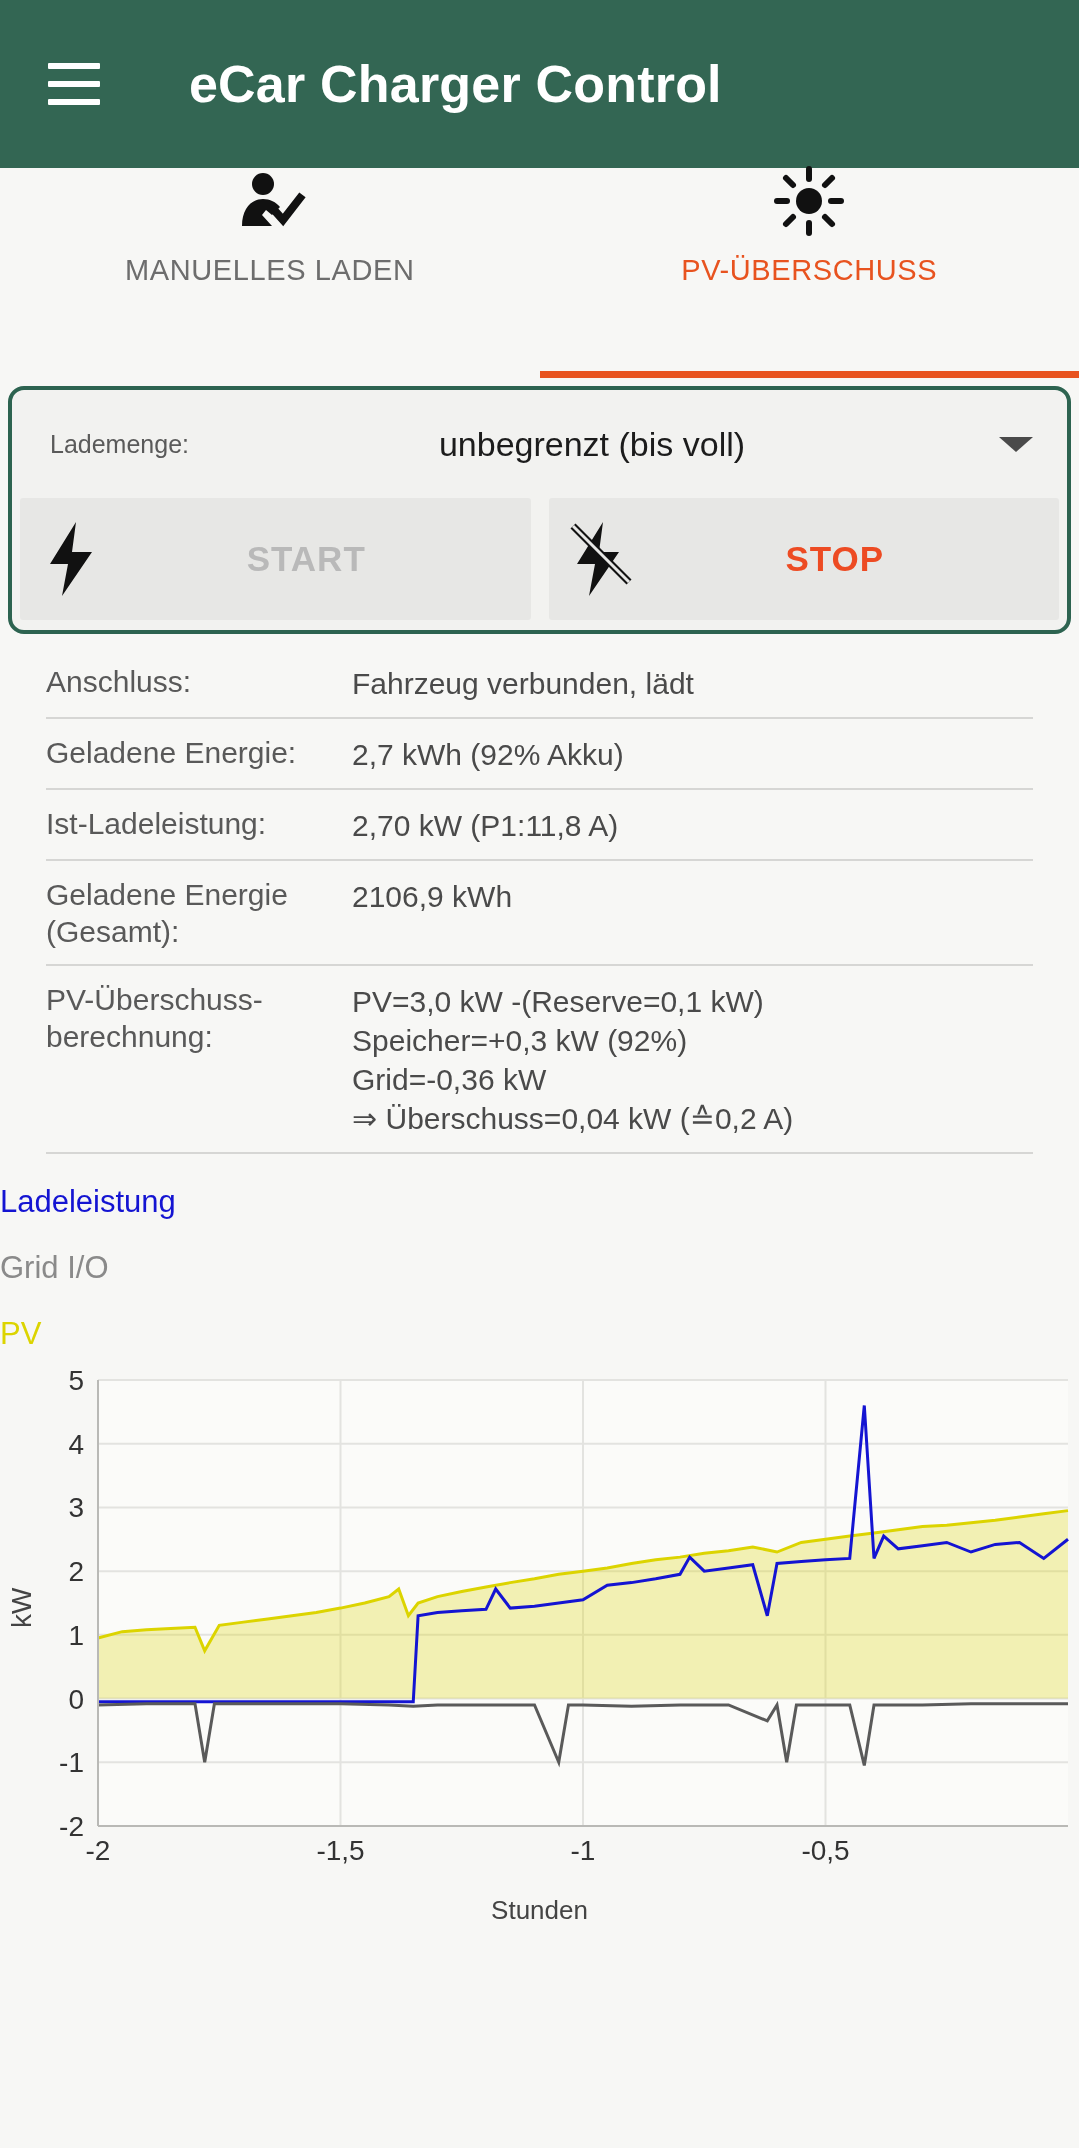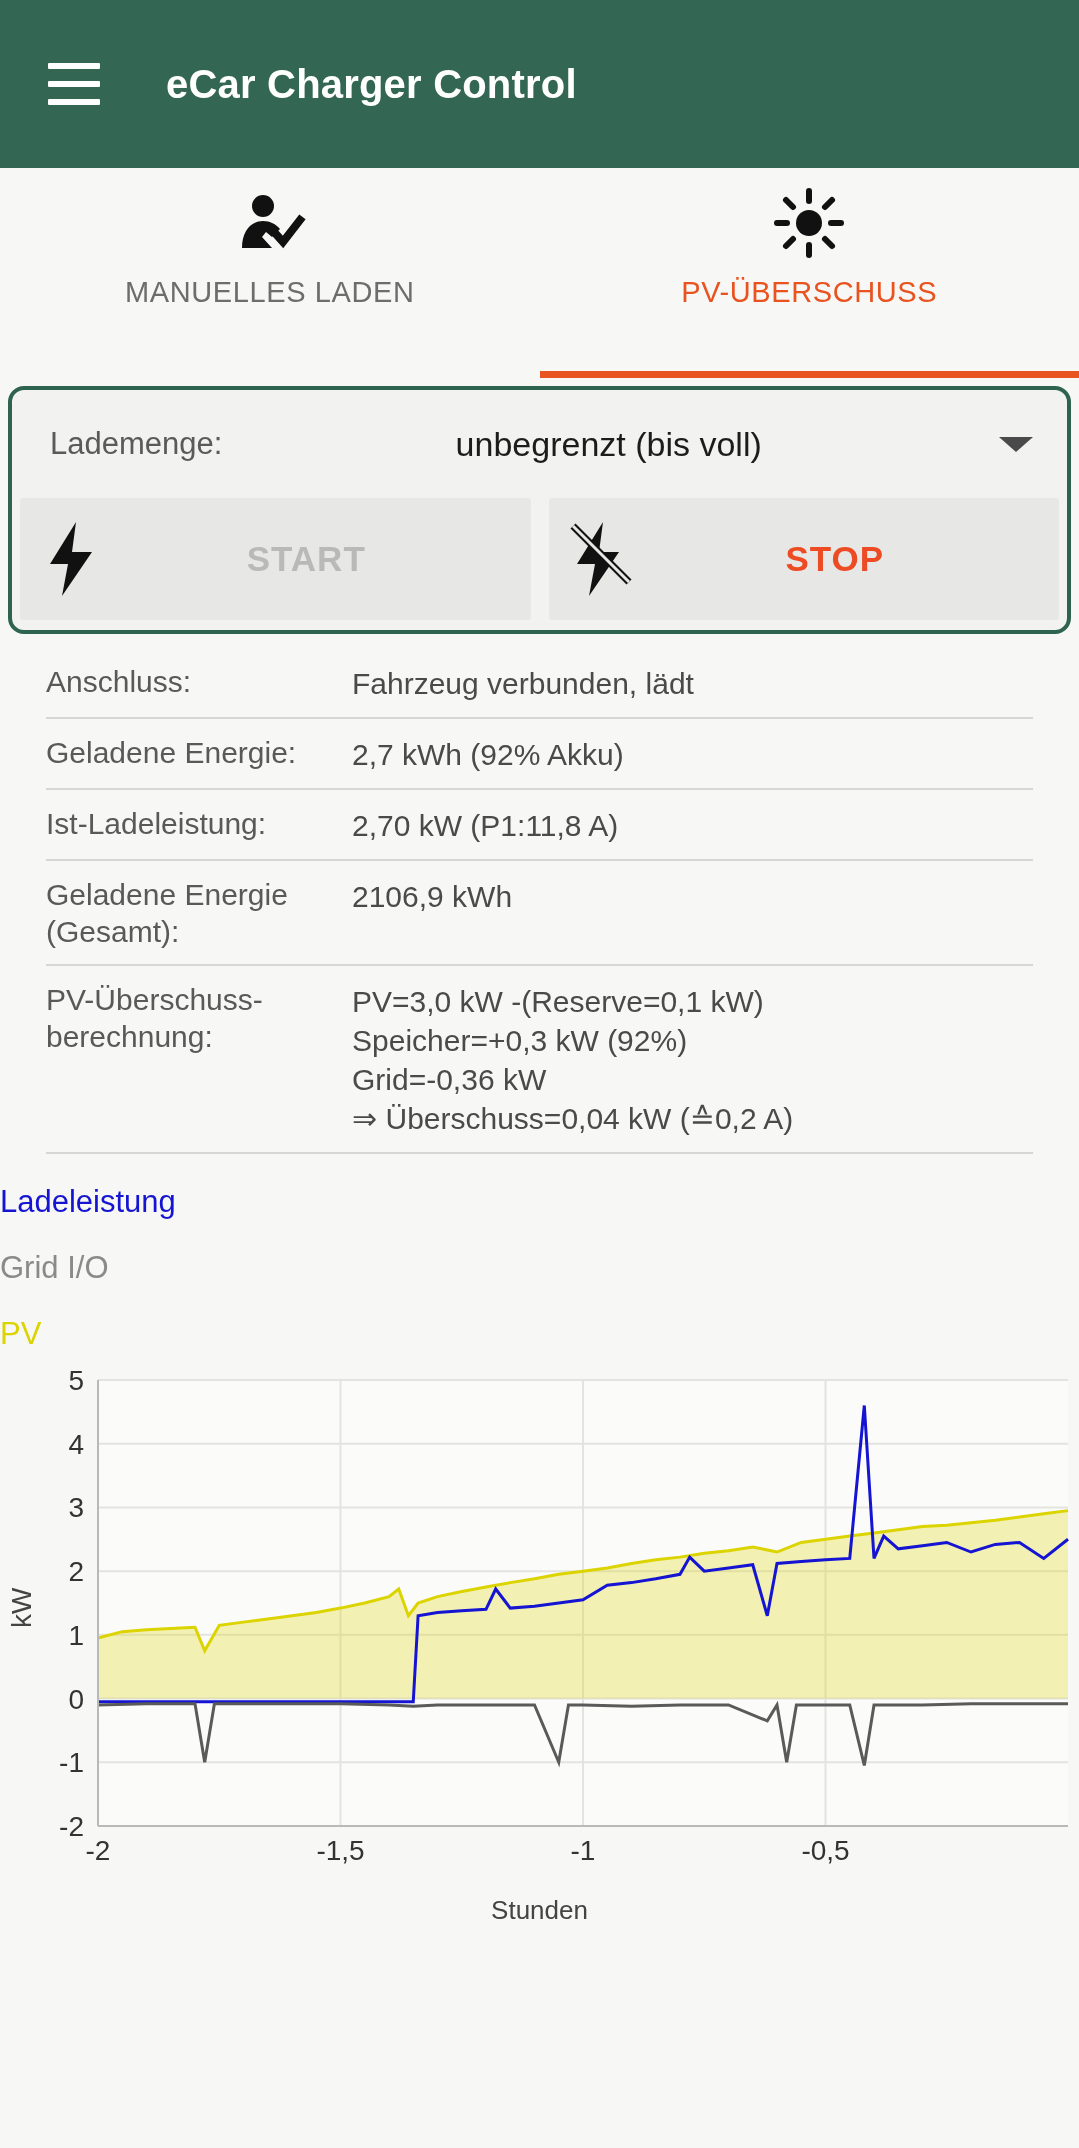--- a/index.html
+++ b/index.html
@@ -21,39 +21,38 @@
     padding-left: 48px;
   }
   .hamburger {
     width: 52px; height: 42px;
     display: flex; flex-direction: column; justify-content: space-between;
     cursor: pointer;
   }
   .hamburger span { display: block; height: 6px; background: #ffffff; border-radius: 1px; }
   .appbar-title {
     color: #ffffff;
-    font-size: 40px;
+    font-size: 52px;
     font-weight: bold;
-    margin-left: 66px;
+    margin-left: 89px;
     letter-spacing: 0.2px;
   }
 
   
   .tabs {
     height: 210px;
     display: flex;
     background: #f7f7f5;
   }
   .tab {
     flex: 1;
     display: flex;
     flex-direction: column;
     align-items: center;
     justify-content: flex-start;
-    padding-top: 22px;
     position: relative;
     cursor: pointer;
   }
   .tab-icon { height: 66px; display: flex; align-items: center; justify-content: center; }
   .tab-label {
     font-size: 29px;
     letter-spacing: 0.6px;
     margin-top: 20px;
   }
   .tab.inactive .tab-label { color: #6d6d6d; }
@@ -73,21 +72,21 @@
     border-radius: 16px;
     background: #f2f2f0;
     overflow: hidden;
   }
   .amount-row {
     display: flex;
     align-items: center;
     height: 108px;
     padding: 0 34px 0 38px;
   }
-  .amount-label { font-size: 31px; color: #5a5a5a; text-align: center; }
+  .amount-label { font-size: 25px; color: #5a5a5a; text-align: center; }
   .amount-value {
     flex: 1;
     text-align: center;
     font-size: 34px;
     color: #1c1c1c;
     margin-left: 10px;
   }
   .caret {
     width: 0; height: 0;
     border-left: 17px solid transparent;

